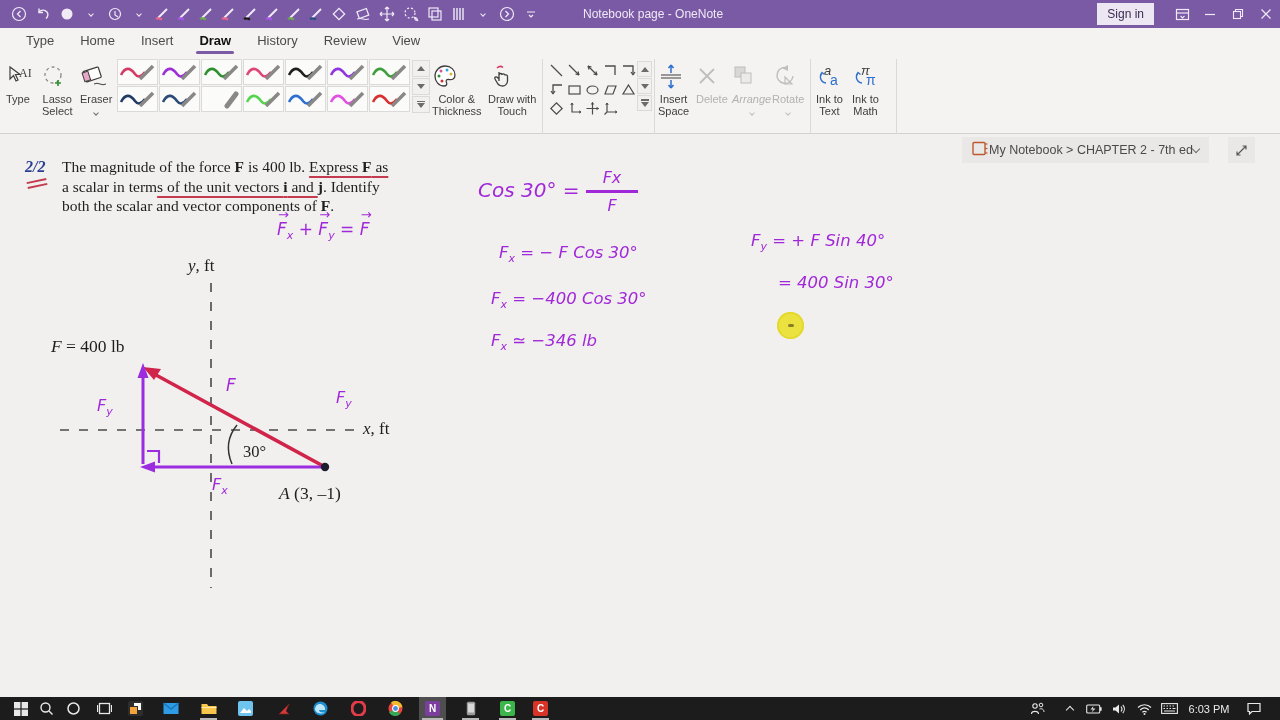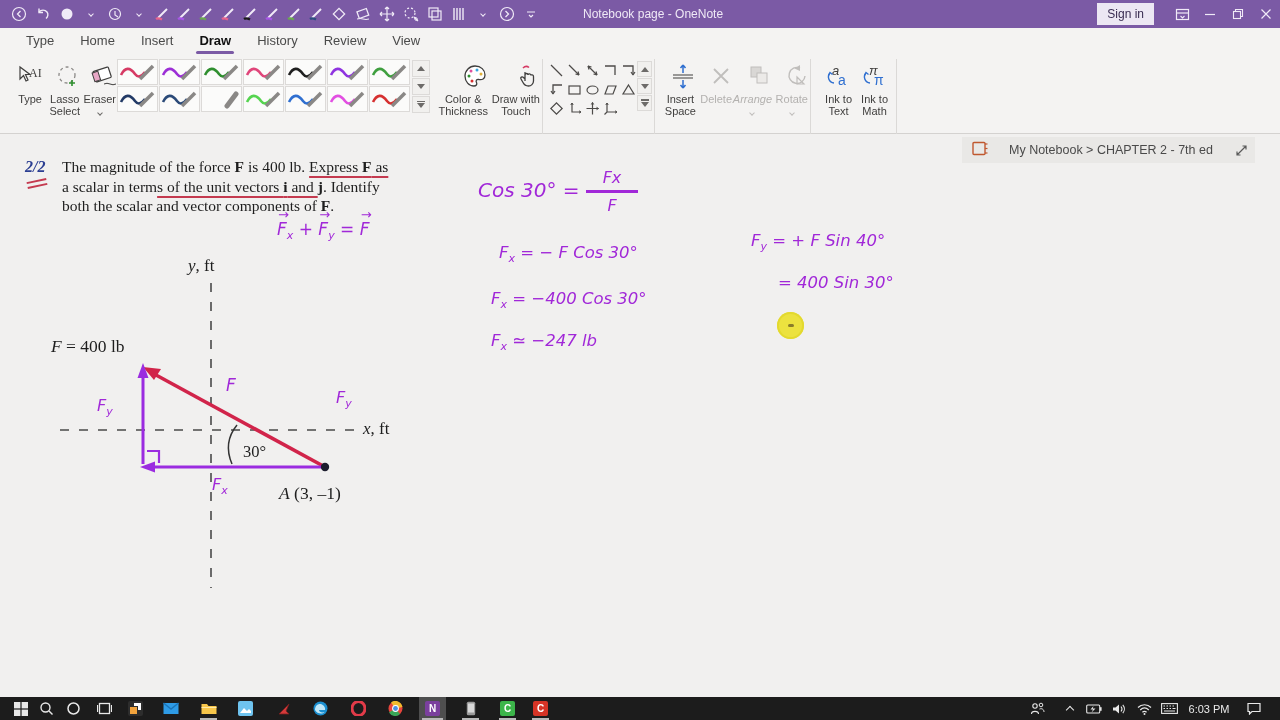--- a/index.html
+++ b/index.html
@@ -20,42 +20,42 @@
   .chev-sm { width:4px; height:4px; }
 
   
   .tabs { position:absolute; left:0; top:28px; width:1280px; height:27px; background:#f4f3f2; display:flex; align-items:flex-end; padding-left:13px; gap:0; }
   .tab { font-size:13px; color:#4a4a4a; padding:5px 13px 7px 13px; position:relative; }
   .tab.active { color:#111; font-weight:bold; }
   .tab.active::after { content:""; position:absolute; left:10px; right:10px; bottom:1px; height:3px; background:#7b5aa5; border-radius:2px; }
 
   
   .ribbon { position:absolute; left:0; top:55px; width:1280px; height:79px; background:#f4f3f2; border-bottom:1px solid #d4d2d0; }
-  .rbtn { position:absolute; top:3px; height:72px; display:flex; flex-direction:column; align-items:flex-end; justify-content:flex-start; color:#3f3e3d; }
+  .rbtn { position:absolute; top:3px; height:72px; display:flex; flex-direction:column; align-items:flex-start; justify-content:flex-start; color:#3f3e3d; }
   .rbtn .ric { height:30px; display:flex; align-items:center; justify-content:center; margin-top:3px; }
   .rbtn .rlb { font-size:11px; line-height:12px; text-align:center; margin-top:2px; color:#3f3e3d; }
   .rbtn.disabled, .rbtn.disabled .rlb { color:#b3b1af; }
   .gsep { position:absolute; top:4px; height:105px; width:1px; background:#dbd9d7; }
   .glabel { position:absolute; top:119px; font-size:11px; color:#605e5c; text-align:center; }
   .pengrid { position:absolute; left:117px; top:4px; display:grid; grid-template-columns:repeat(7,41px); grid-auto-rows:26px; gap:1px; }
   .pencell { background:#fbfbfa; border:1px solid #dcdad8; display:flex; align-items:center; justify-content:center; }
   .scrollcol { position:absolute; display:flex; flex-direction:column; gap:1px; }
   .scb { width:18px; height:17px; background:#f1f0ee; border:1px solid #dcdad8; display:flex; align-items:center; justify-content:center; }
   .tri-up { width:0; height:0; border-left:4px solid transparent; border-right:4px solid transparent; border-bottom:5px solid #6d6b69; }
   .tri-dn { width:0; height:0; border-left:4px solid transparent; border-right:4px solid transparent; border-top:5px solid #6d6b69; }
   .more { display:flex; flex-direction:column; align-items:center; gap:1px; }
   .more .bar { width:8px; height:1.5px; background:#6d6b69; }
   .shapegrid { position:absolute; left:548px; top:6px; display:grid; grid-template-columns:repeat(5,17px); grid-auto-rows:18px; gap:1px; }
   .shp { display:flex; align-items:center; justify-content:center; color:#4d4b49; }
   .collapse-chev { position:absolute; left:1261px; top:119px; color:#5f5e5c; width:14px; height:10px; display:flex; justify-content:center; }
   .collapse-chev .chev { transform:rotate(-135deg); margin-top:4px; }
 
   
   .canvas { position:absolute; left:0; top:134px; width:1280px; height:563px; background:#f1f0ef; }
-  .crumbbar { position:absolute; left:962px; top:3px; height:26px; background:#e9e8e6; display:flex; align-items:center; padding:0 10px; gap:20px; color:#4a4a4a; font-size:12.5px; }
+  .crumbbar { position:absolute; left:962px; top:3px; height:26px; background:#e9e8e6; display:flex; align-items:center; padding:0 10px; gap:0; color:#4a4a4a; font-size:12.5px; }
   .expandbtn { position:absolute; left:1228px; top:3px; width:27px; height:26px; background:#e9e8e6; display:flex; align-items:center; justify-content:center; color:#4a4a4a; }
 
   .serif { font-family:"Liberation Serif","DejaVu Serif",serif; }
   .prob-num { position:absolute; left:25px; top:24px; font-size:16px; font-weight:bold; font-style:italic; color:#2b3e92; font-family:"Liberation Serif",serif; }
   .prob-num-mark { position:absolute; left:27px; top:46px; width:20px; height:7px; border-top:2px solid #c43a4f; border-bottom:2px solid #c43a4f; transform:rotate(-12deg); }
   .prob-text { position:absolute; left:62px; top:23px; width:380px; font-size:15.5px; line-height:19.5px; color:#1e1e1e; font-family:"Liberation Serif","DejaVu Serif",serif; }
   .b { font-weight:bold; }
   .redline { text-decoration:underline; text-decoration-color:#c43a4f; text-decoration-thickness:1.8px; text-underline-offset:4px; }
 
   .hw { font-family:"DejaVu Sans",sans-serif; color:#a128d8; font-style:italic; position:absolute; white-space:nowrap; }
@@ -606,21 +606,21 @@
     <div class="bar"></div>
     <div style="font-size:16px;">F</div>
   </div>
   <div class="hw" style="left:499px;top:109px;font-size:16.5px;">
     <span>F</span><span class="sub">x</span><span> = − F Cos 30°</span>
   </div>
   <div class="hw" style="left:491px;top:155px;font-size:16.5px;">
     <span>F</span><span class="sub">x</span><span> = −400 Cos 30°</span>
   </div>
   <div class="hw" style="left:491px;top:197px;font-size:16.5px;">
-    <span>F</span><span class="sub">x</span><span> ≃ −247 lb</span>
+    <span>F</span><span class="sub">x</span><span> ≃ −346 lb</span>
   </div>
 
   <div class="hw" style="left:751px;top:97px;font-size:16.5px;">
     <span>F</span><span class="sub">y</span><span> = + F Sin 40°</span>
   </div>
   <div class="hw" style="left:778px;top:139px;font-size:16.5px;">=  400 Sin 30°</div>
 
   <div class="ydot"></div>
 
   <svg style="position:absolute;left:55px;top:114px;" width="360" height="350" viewBox="0 0 360 350">

